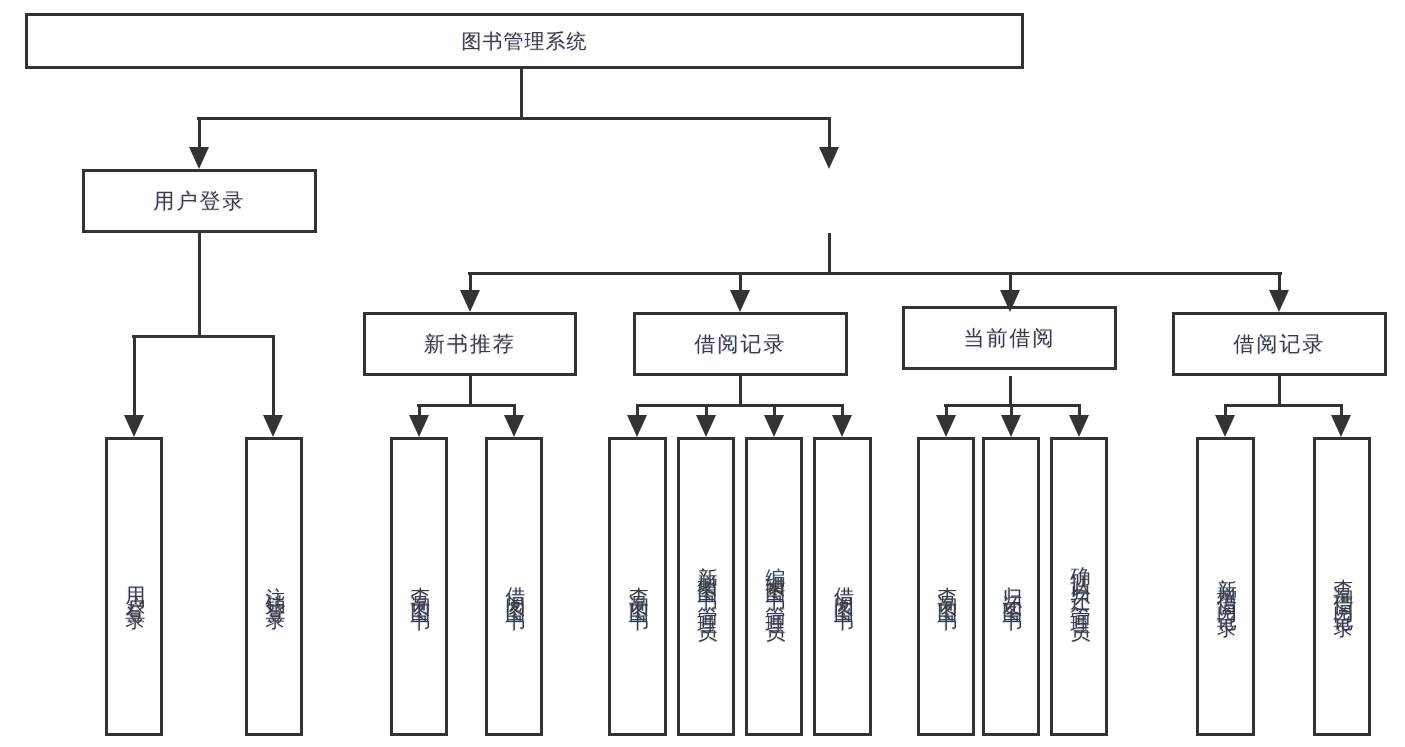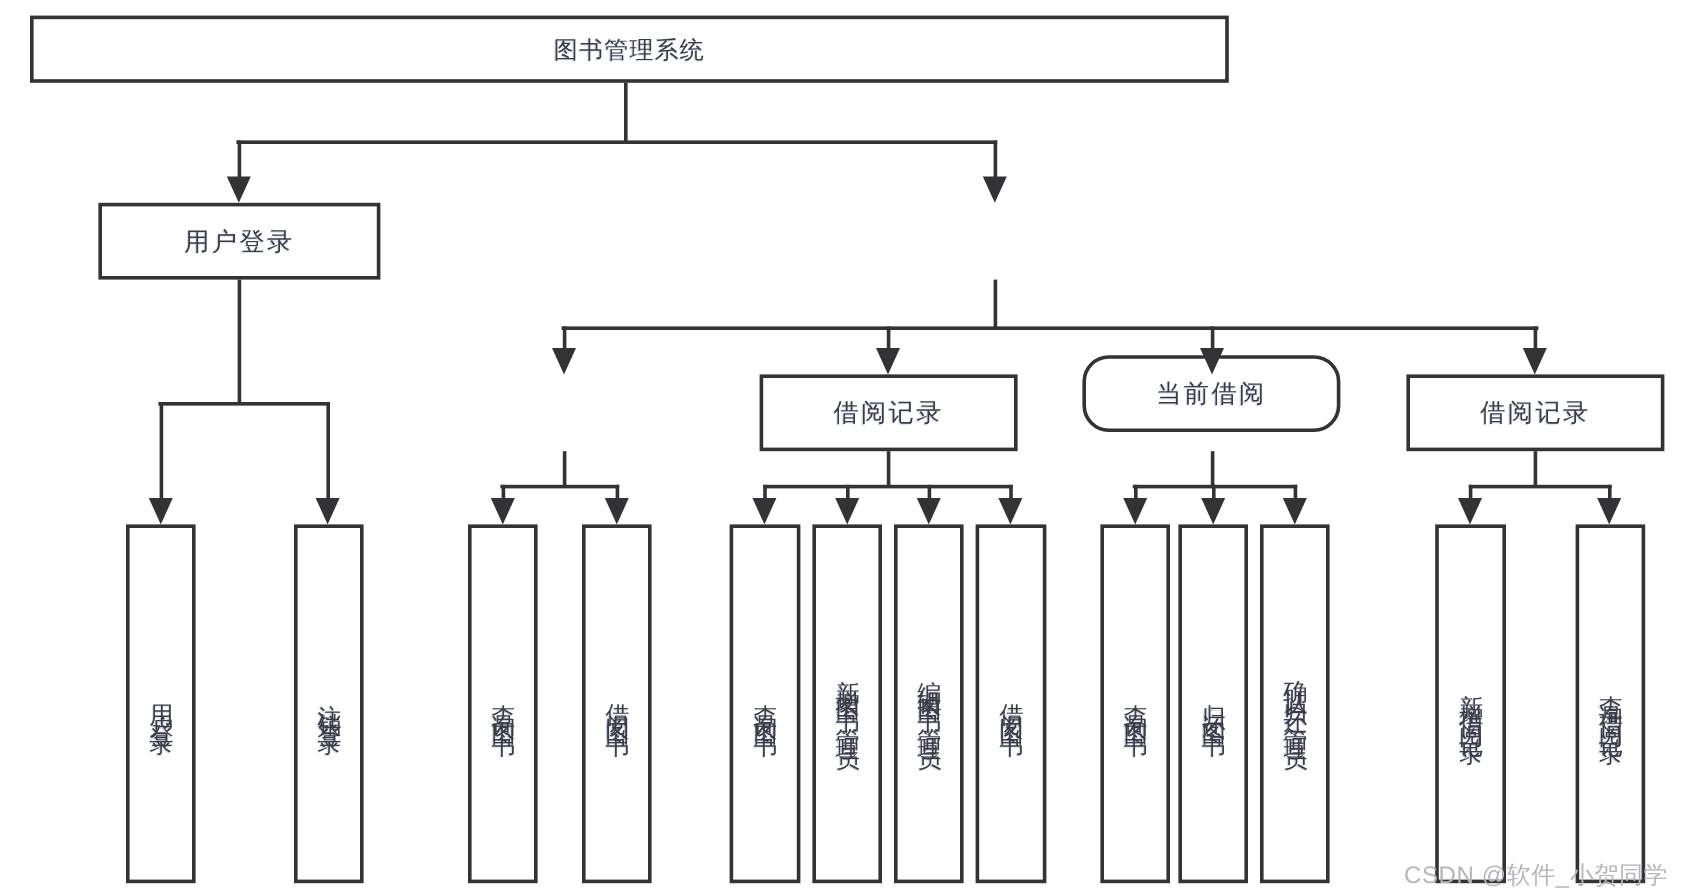--- a/index.html
+++ b/index.html
@@ -1,20 +1,20 @@
 <!DOCTYPE html>
 <html><head>
 <meta charset="utf-8">
 <style>
   html,body{margin:0;padding:0;background:#ffffff;}
   #canvas{
     position:relative;
     width:1405px;height:747px;
     background:#ffffff;
-    font-family:Liberation Sans, sans-serif;
+    font-family:Liberation Mono, monospace;
     overflow:hidden;
   }
   .box{
     position:absolute;
     box-sizing:border-box;
     border:3px solid #333336;
     background:#ffffff;
     display:flex;
     align-items:center;
     justify-content:center;
@@ -59,26 +59,29 @@
 
   <div class="box" style="left:25px;top:13px;width:999px;height:56px;">
     <span class="hlabel root-label">图书管理系统</span>
   </div>
 
   <div class="box" style="left:82px;top:169px;width:235px;height:64px;">
     <span class="hlabel">用户登录</span>
   </div>
 
 
+  <div class="box" style="left:363px;top:312px;width:214px;height:64px;">
+    <span class="hlabel">新书推荐</span>
+  </div>
 
   <div class="box" style="left:633px;top:312px;width:215px;height:64px;">
     <span class="hlabel">借阅记录</span>
   </div>
 
-  <div class="box" style="left:902px;top:296px;width:215px;height:64px;border-radius:22px;">
+  <div class="box" style="left:902px;top:306px;width:215px;height:64px;">
     <span class="hlabel">当前借阅</span>
   </div>
 
   <div class="box" style="left:1172px;top:312px;width:215px;height:64px;">
     <span class="hlabel">借阅记录</span>
   </div>
 
   <div class="box" style="left:105px;top:437px;width:58px;height:299px;">
     <span class="vlabel">用户登录</span>
   </div>
@@ -175,15 +178,14 @@
   <div class="ar" style="left:1001px;top:415px;"></div>
   <div class="ar" style="left:1069px;top:415px;"></div>
 
   <div class="ln" style="left:1278px;top:376px;width:3px;height:30px;"></div>
   <div class="ln" style="left:1224px;top:404px;width:119px;height:3px;"></div>
   <div class="ln" style="left:1224px;top:404px;width:3px;height:13px;"></div>
   <div class="ln" style="left:1340px;top:404px;width:3px;height:13px;"></div>
   <div class="ar" style="left:1215px;top:415px;"></div>
   <div class="ar" style="left:1331px;top:415px;"></div>
 
-  <div id="watermark">CSDN @软件_小贺同学</div>
 
 </div>
 
 </body></html>

